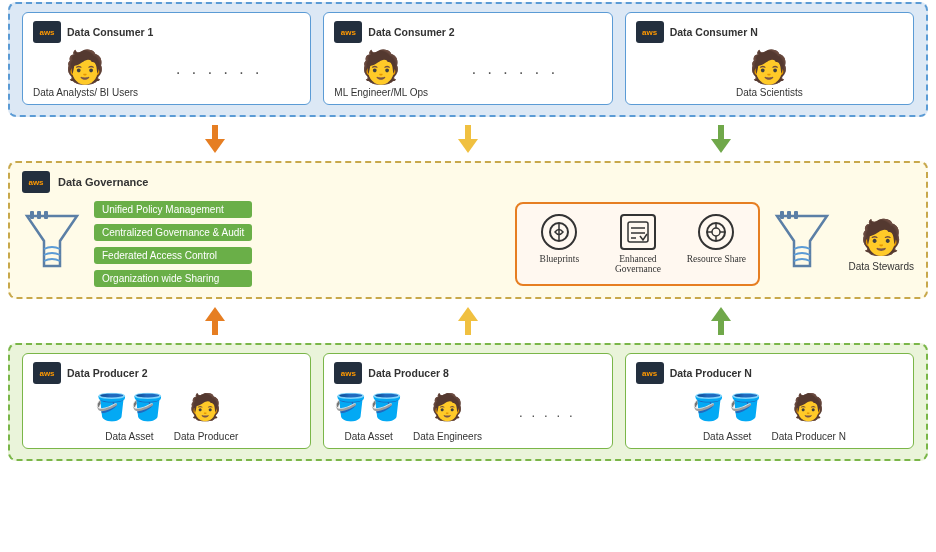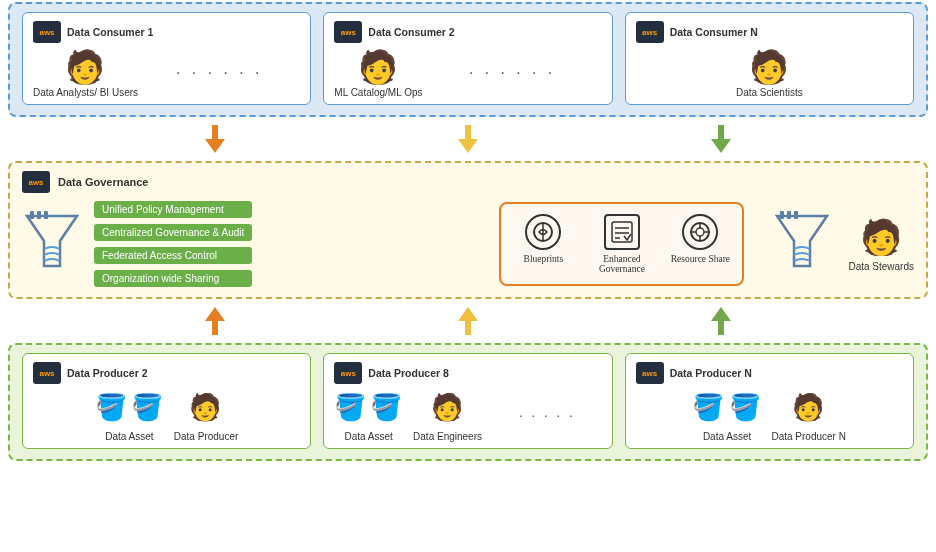--- a/index.html
+++ b/index.html
@@ -161,21 +161,21 @@
     .governance-header {
       display: flex;
       align-items: center;
       gap: 8px;
       margin-bottom: 8px;
       font-size: 11px;
       font-weight: bold;
     }
     .governance-inner {
       display: flex;
-      gap: 28px;
+      gap: 12px;
       align-items: center;
       justify-content: flex-end;
     }
 
     
     .gov-left {
       display: flex;
       align-items: center;
       gap: 12px;
       flex: 1;
@@ -327,21 +327,21 @@
       </div>
 
       <div class="consumer-box">
         <div class="consumer-box-header">
           <div class="aws-badge">aws</div>
           <span>Data Consumer 2</span>
         </div>
         <div style="display:flex; align-items:center; width:100%; justify-content:space-between;">
           <div style="display:flex; flex-direction:column; align-items:center;">
             <div class="person-icon">🧑</div>
-            <div class="icon-label">ML Catalog/ML Ops</div>
+            <div class="icon-label">ML Engineer/ML Ops</div>
           </div>
           <div class="dots-row">· · · · · ·</div>
         </div>
       </div>
 
       <div class="consumer-box">
         <div class="consumer-box-header">
           <div class="aws-badge">aws</div>
           <span>Data Consumer N</span>
         </div>

